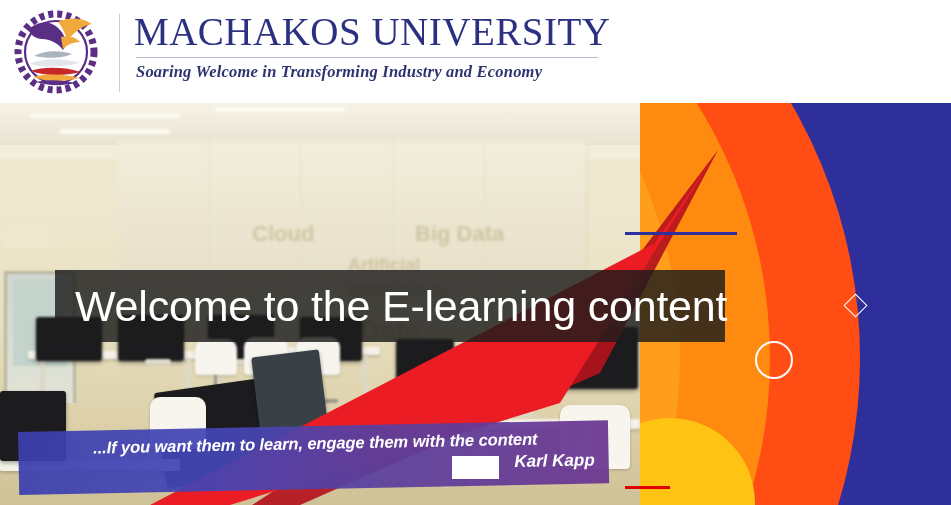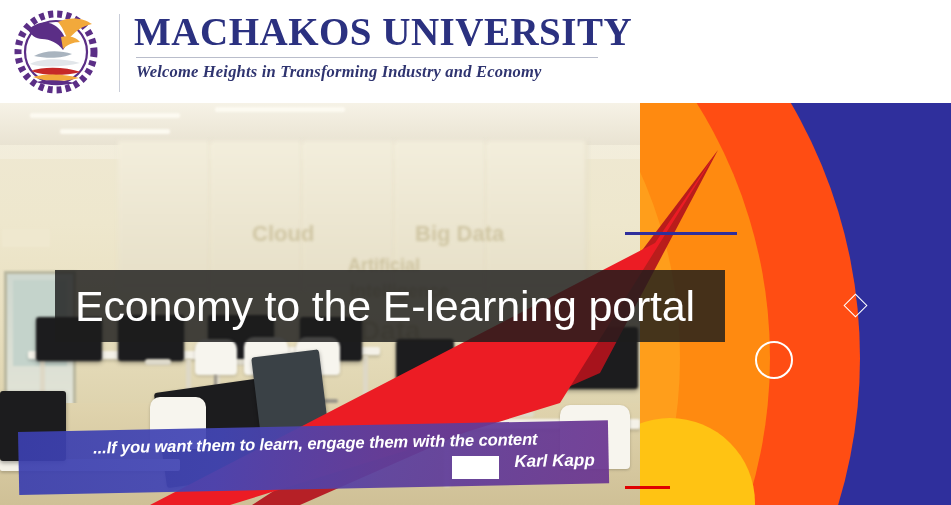--- a/index.html
+++ b/index.html
@@ -18,21 +18,21 @@
   .brand{
     position:absolute;left:8px;top:4px;display:flex;align-items:center;height:96px;
   }
   .logo-wrap{position:relative;width:96px;height:92px;flex:0 0 96px;}
   .brand-divider{
     position:absolute;left:111px;top:10px;width:1px;height:78px;background:#c9cdd8;
   }
   .brand-text{position:absolute;left:126px;top:6px;width:470px;}
   .uni-name{
     font-family:"Liberation Serif", serif;
-    font-weight:bold;color:#2b3180;
+    font-weight:normal;color:#2b3180;
     font-size:39px;line-height:44px;letter-spacing:0.5px;
     white-space:nowrap;
   }
   .name-rule{
     width:462px;height:1px;background:#b9bdcb;margin:3px 0 4px 2px;
   }
   .tagline{
     font-family:"Liberation Serif", serif;
     font-style:italic;font-weight:bold;color:#2f3470;
     font-size:16.5px;line-height:20px;letter-spacing:0.2px;white-space:nowrap;
@@ -183,21 +183,21 @@
           <path d="M22 58 C34 52 54 52 72 57 C56 61 36 62 22 58 Z" fill="#e2e6ea"></path>
           <path d="M23 65 C36 60 58 61 73 66 C56 70 36 70 23 65 Z" fill="#c62828"></path>
           <path d="M25 71 C38 67 58 68 71 72 C56 76 38 76 25 71 Z" fill="#f2a93b"></path>
           <path d="M28 76 C40 73 56 74 67 77 C55 80 40 80 28 76 Z" fill="#5b2e86"></path>
         </svg>
       </div>
       <div class="brand-divider"></div>
       <div class="brand-text">
         <div class="uni-name">MACHAKOS UNIVERSITY</div>
         <div class="name-rule"></div>
-        <div class="tagline">Welcome Heights in Transforming Industry and Economy</div>
+        <div class="tagline">Soaring Welcome in Transforming Industry and Economy</div>
       </div>
     </div>
 
   </div>
 
   <div class="hero">
 
     <div class="deco">
       <div class="deco-blue"></div>
       <div class="arc arc-a"></div>
@@ -276,21 +276,21 @@
       <div class="desk" style="left:0px;top:356px;width:180px;height:12px;"></div>
       <div class="mon" style="left:0px;top:288px;width:66px;height:70px;"></div>
     </div>
 
     <svg class="wedge" viewBox="0 0 951 402" preserveAspectRatio="none">
       <path d="M718 47 L600 270 L300 402 L252 402 L640 150 Z" fill="#b3121c" opacity=".92"></path>
       <path d="M716 50 L560 300 L230 402 L150 402 L655 140 Z" fill="#ec1c24"></path>
     </svg>
 
     <div class="welcome-band">
-      <div class="welcome-text">Economy to the E-learning portal</div>
+      <div class="welcome-text">Welcome to the E-learning content</div>
     </div>
 
     <div class="quote-wrap">
       <div class="quote-bg"></div>
       <div class="quote-text">...If you want them to learn, engage them with the content</div>
       <div class="quote-author">Karl Kapp</div>
     </div>
 
     <div class="mark dash-blue"></div>
     <div class="mark dash-red"></div>

